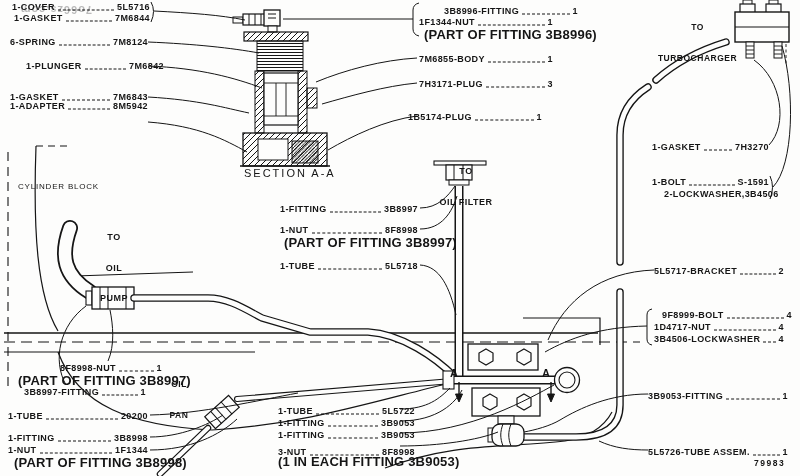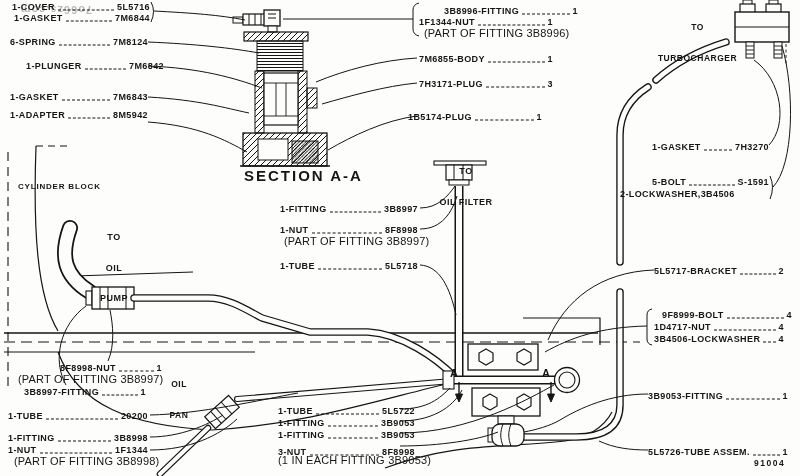--- a/index.html
+++ b/index.html
@@ -2,25 +2,25 @@
 <html><head>
 <meta charset="utf-8">
 <style>
   html,body{margin:0;padding:0;background:#e8e8e8;}
   .stage{position:relative;width:800px;height:476px;background:#fdfdfc;overflow:hidden;
          font-family:"Liberation Sans",sans-serif;color:#151515;}
   .stage svg{position:absolute;left:0;top:0;}
   .lbl{position:absolute;display:flex;align-items:flex-end;font-size:9px;font-weight:bold;
        letter-spacing:.4px;white-space:nowrap;line-height:1;}
   .lbl .fill{flex:1;min-width:6px;border-bottom:1.6px dashed #151515;margin:0 3px;transform:translateY(-1.5px);}
-  .note{position:absolute;font-size:11px;font-weight:normal;letter-spacing:.2px;white-space:nowrap;line-height:1;}
+  .note{position:absolute;font-size:13px;font-weight:bold;letter-spacing:.2px;white-space:nowrap;line-height:1;}
   .ann{position:absolute;font-weight:bold;text-align:center;font-size:9px;letter-spacing:.5px;line-height:10.5px;}
   .ann div{line-height:10.5px;margin-top:20px;}
-  .single{position:absolute;font-weight:bold;font-size:8px;letter-spacing:.8px;white-space:nowrap;}
-  .sec-title{position:absolute;font-size:15px;font-weight:bold;letter-spacing:2px;white-space:nowrap;}
+  .single{position:absolute;font-weight:normal;font-size:8px;letter-spacing:.8px;white-space:nowrap;}
+  .sec-title{position:absolute;font-size:11px;font-weight:normal;letter-spacing:2px;white-space:nowrap;}
   .marker{position:absolute;font-size:11px;font-weight:bold;}
   .watermark{position:absolute;left:2px;top:0;transform:rotate(180deg);transform-origin:45px 8px;
              color:#b9b9b9;font-size:11px;letter-spacing:1px;font-weight:bold;}
   .fig{position:absolute;left:754px;top:458px;font-size:8.5px;font-weight:bold;letter-spacing:1.5px;}
 </style>
 </head>
 <body>
 
 <div class="stage">
 
@@ -216,21 +216,21 @@
 <div class="lbl" style="left:26px;top:62px;width:138px">
       <span>1-PLUNGER</span>
       <span class="fill"></span>
       <span>7M6842</span>
     </div>
 <div class="lbl" style="left:10px;top:93px;width:138px">
       <span>1-GASKET</span>
       <span class="fill"></span>
       <span>7M6843</span>
     </div>
-<div class="lbl" style="left:10px;top:111px;width:138px">
+<div class="lbl" style="left:10px;top:102px;width:138px">
       <span>1-ADAPTER</span>
       <span class="fill"></span>
       <span>8M5942</span>
     </div>
 
 <div class="lbl" style="left:444px;top:7px;width:134px">
       <span>3B8996-FITTING</span>
       <span class="fill"></span>
       <span>1</span>
     </div>
@@ -272,25 +272,25 @@
       <span class="fill"></span>
       <span>5L5718</span>
     </div>
 
 <div class="lbl" style="left:652px;top:143px;width:117px">
       <span>1-GASKET</span>
       <span class="fill"></span>
       <span>7H3270</span>
     </div>
 <div class="lbl" style="left:652px;top:178px;width:117px">
-      <span>5-BOLT</span>
+      <span>1-BOLT</span>
       <span class="fill"></span>
       <span>S-1591</span>
     </div>
-<div class="lbl" style="left:620px;top:190px">
+<div class="lbl" style="left:664px;top:190px">
       <span>2-LOCKWASHER,3B4506</span>
     </div>
 <div class="lbl" style="left:654px;top:267px;width:130px">
       <span>5L5717-BRACKET</span>
       <span class="fill"></span>
       <span>2</span>
     </div>
 <div class="lbl" style="left:662px;top:311px;width:130px">
       <span>9F8999-BOLT</span>
       <span class="fill"></span>
@@ -381,15 +381,15 @@
   <div>TO</div>
   <div>TURBOCHARGER</div>
 </div>
 <div class="ann" style="left:164px;top:359px;width:30px;font-size:8.5px">
   <div>OIL</div>
   <div>PAN</div>
 </div>
 <div class="sec-title" style="left:244px;top:167px">SECTION A-A</div>
 <div class="marker" style="left:450px;top:367px">A</div>
 <div class="marker" style="left:542px;top:367px">A</div>
-<div class="fig">91004</div>
+<div class="fig">79983</div>
 
 </div>
 
 </body></html>

